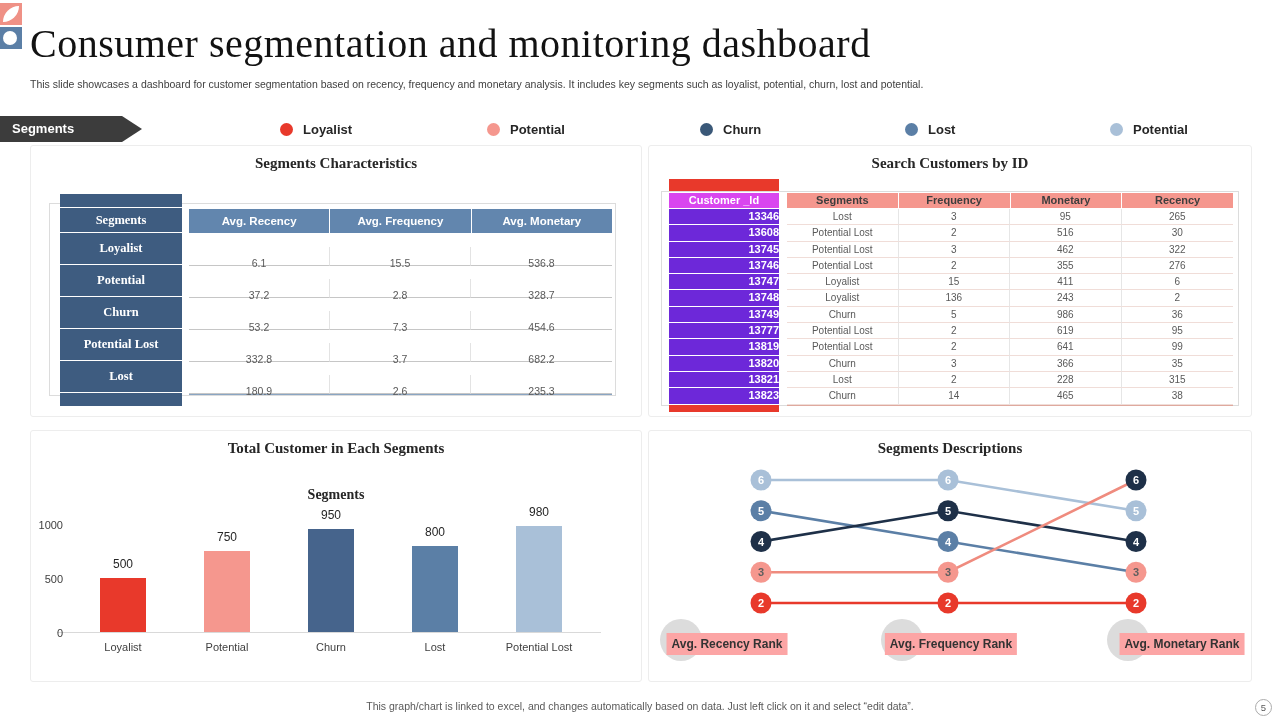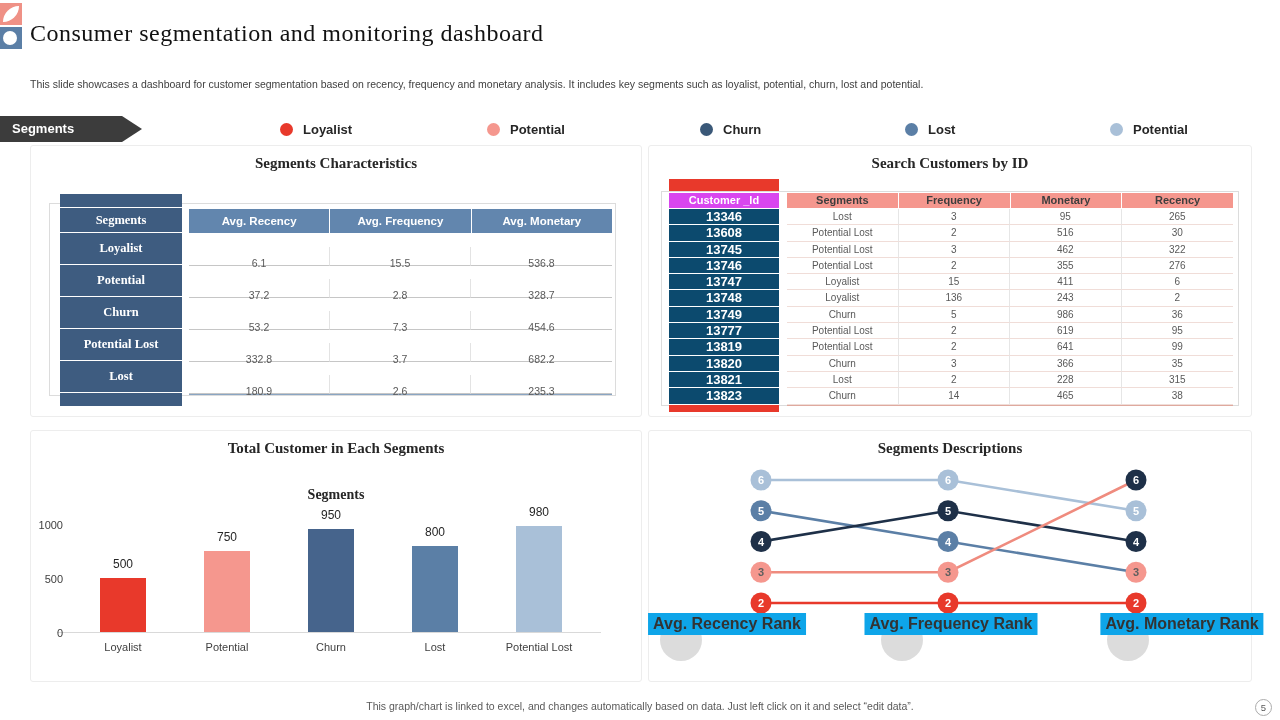--- a/index.html
+++ b/index.html
@@ -6,21 +6,21 @@
   .slide{position:relative;width:1280px;height:720px;background:#fff;overflow:hidden;
          font-family:"Liberation Sans",sans-serif;color:#262626;}
 
   
   .logo{position:absolute;left:0;top:3px;width:22px;height:47px;}
   .logo-top{width:22px;height:22px;background:#ef9186;position:relative;overflow:hidden;}
   .logo-top::before{content:'';position:absolute;left:3px;top:3px;width:16px;height:16px;background:#fff;border-radius:100% 0 100% 0;}
   .logo-bottom{width:22px;height:22px;background:#5b7fa6;margin-top:2px;position:relative;}
   .logo-bottom::before{content:'';position:absolute;left:3px;top:4px;width:14px;height:14px;background:#fff;border-radius:50%;}
   h1.title{position:absolute;left:30px;top:20px;margin:0;font-family:"Liberation Serif",serif;
-           font-weight:400;font-size:24px;color:#121212;letter-spacing:.5px;white-space:nowrap;text-align:right;}
+           font-weight:400;font-size:40px;color:#121212;letter-spacing:.5px;white-space:nowrap;text-align:right;}
   .subtitle{position:absolute;left:30px;top:78px;font-size:10.5px;color:#404040;white-space:nowrap;}
 
   
   .seg-banner{position:absolute;left:0;top:116px;width:142px;height:26px;background:#3c3c3c;
               clip-path:polygon(0 0,122px 0,142px 50%,122px 100%,0 100%);}
   .seg-banner span{display:inline-block;padding-left:12px;line-height:26px;color:#fff;font-weight:bold;font-size:13px;}
   .legend-items{position:absolute;left:0;top:116px;width:1280px;height:26px;}
   .legend-item{position:absolute;top:0;height:26px;display:flex;align-items:center;gap:10px;}
   .legend-item:nth-child(1){left:280px;} .legend-item:nth-child(2){left:487px;}
   .legend-item:nth-child(3){left:700px;} .legend-item:nth-child(4){left:905px;}
@@ -54,21 +54,21 @@
   .char-cell{font-size:10.5px;color:#595959;text-align:center;line-height:32px;
      border-bottom:1px solid #c6c6c6;border-right:1px solid #e3e3e3;margin-top:13px;}
   .char-data-body > .char-cell:nth-child(3n){border-right:none;}
 
   
   .cust-frame{position:absolute;left:12px;top:45px;width:576px;height:213px;border:1px solid #dcdcdc;}
   .cust-left-col{position:absolute;left:20px;top:33px;width:110px;}
   .cust-cap{height:12px;background:#e8392b;margin-bottom:2px;}
   .cust-cap-bottom{height:7px;background:#e8392b;}
   .cust-head{height:15px;line-height:15px;background:#d946ef;color:#fff;font-weight:bold;font-size:11px;text-align:center;margin-bottom:1px;}
-  .cust-id{height:15.3px;line-height:15.3px;background:#0c4a6e;color:#fff;font-weight:bold;font-size:13px;text-align:center;margin-bottom:1px;}
+  .cust-id{height:15.3px;line-height:15.3px;background:#6d28d9;color:#fff;font-weight:bold;font-size:11px;text-align:right;margin-bottom:1px;}
   .cust-data-header{position:absolute;left:138px;top:47px;width:446px;display:grid;
      grid-template-columns:repeat(4,1fr);gap:1px;}
   .cust-col-head{background:#f5978e;color:#3e3e3e;font-weight:bold;font-size:11px;height:15px;line-height:15px;text-align:center;}
   .cust-data-body{position:absolute;left:138px;top:63px;width:446px;display:grid;
      grid-template-columns:repeat(4,1fr);grid-auto-rows:16.3px;border-bottom:1px solid #dfa99e;}
   .cust-cell{font-size:10px;color:#595959;text-align:center;line-height:16.3px;
      border-bottom:1px solid #f0ddd8;border-right:1px solid #e6e6e6;}
   .cust-data-body > .cust-cell:nth-child(4n){border-right:none;}
 
   
@@ -80,22 +80,22 @@
   .bar-val{position:absolute;width:80px;text-align:center;font-size:12px;color:#262626;}
   .bar-tick{position:absolute;left:-38px;width:30px;text-align:right;font-size:11px;color:#404040;}
   .bar-cat{position:absolute;top:120px;width:104px;text-align:center;font-size:11px;color:#3f3f3f;}
 
   
   .bump-svg{position:absolute;left:0;top:0;}
   .node-num{font-family:"Liberation Sans",sans-serif;font-size:11px;font-weight:bold;}
   .bump-labels{position:absolute;left:0;top:0;width:100%;height:100%;}
   .bump-axis-label{position:absolute;left:0;top:0;width:100%;height:100%;pointer-events:none;}
   .bump-sphere{position:absolute;top:188px;width:42px;height:42px;border-radius:50%;background:#dcdcdc;}
-  .bump-band{position:absolute;top:182px;height:22px;line-height:22px;background:#0ea5e9;padding:0 5px;
-     transform:translateX(-50%);font-weight:bold;font-size:16px;color:#333;white-space:nowrap;}
+  .bump-band{position:absolute;top:202px;height:22px;line-height:22px;background:#fca5a5;padding:0 5px;
+     transform:translateX(-50%);font-weight:bold;font-size:12px;color:#333;white-space:nowrap;}
 
   
   .footer{position:absolute;left:0;right:0;top:700px;text-align:center;font-size:10.5px;color:#595959;}
   .pagenum{position:absolute;right:8px;top:699px;width:15px;height:15px;border:1px solid #ababab;
      border-radius:50%;font-size:9.5px;line-height:15px;text-align:center;color:#595959;background:#fff;}
 </style>
 </head>
 <body>
 
 <div class="slide">

